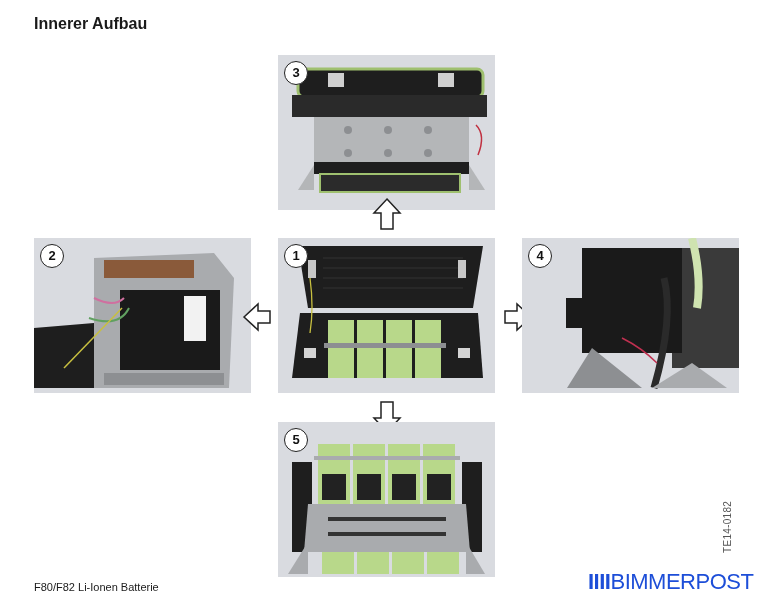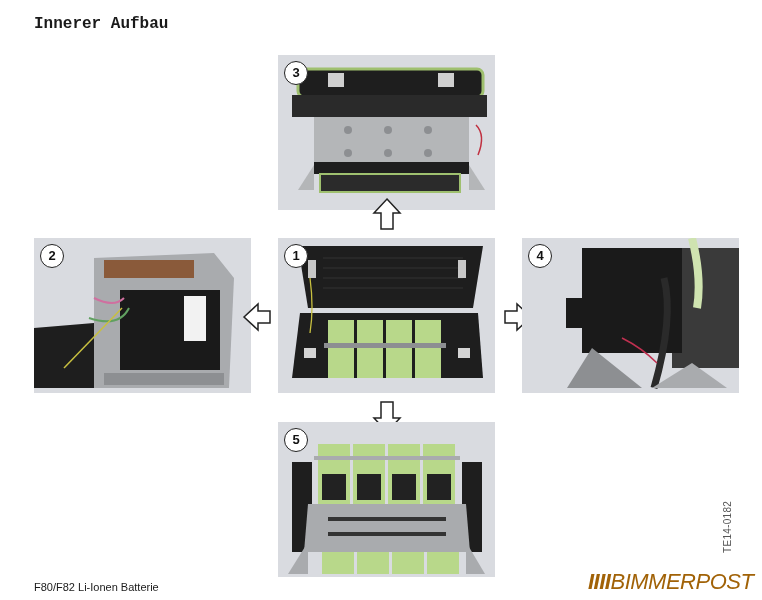--- a/index.html
+++ b/index.html
@@ -1,23 +1,23 @@
 <!DOCTYPE html>
 <html><head>
 <meta charset="utf-8">
 <style>
   html, body { margin:0; padding:0; }
   body { width:762px; height:600px; background:#ffffff; position:relative; overflow:hidden; font-family:"Liberation Sans", sans-serif; }
-  .title { position:absolute; left:34px; top:15px; font-size:16px; font-weight:bold; color:#1a1a1a;font-family:Liberation Mono, monospace; }
+  .title { position:absolute; left:34px; top:15px; font-size:16px; font-weight:bold; color:#1a1a1a; }
   .caption { position:absolute; left:34px; top:581px; font-size:11px; color:#1a1a1a;text-align:right; }
   .panel { position:absolute; width:217px; height:155px; background:#d9dbe0; overflow:hidden; }
   .badge { position:absolute; left:6px; top:6px; width:22px; height:22px; border:1.5px solid #222; border-radius:50%; background:#fff; font-size:13px; font-weight:bold; text-align:center; line-height:22px; color:#111; z-index:3; }
   .arrow { position:absolute; }
   .ref { position:absolute; left:722px; top:553px; transform:rotate(-90deg); transform-origin:left top; font-size:10px; color:#555; letter-spacing:0.3px; white-space:nowrap; }
-  .wm { position:absolute; left:588px; top:569px; font-size:22px; font-style:italic; color:#a16207; letter-spacing:-0.5px; font-family:"Liberation Sans", sans-serif; }
+  .wm { position:absolute; left:588px; top:569px; font-size:22px; color:#1d4ed8; letter-spacing:-0.5px; font-family:"Liberation Sans", sans-serif; }
   .wm b { font-weight:bold; }
   svg { display:block; }
 </style>
 </head>
 <body>
 
 <div class="title">Innerer Aufbau</div>
 
 <div class="panel" style="left:278px;top:55px;">
   <div class="badge">3</div>

